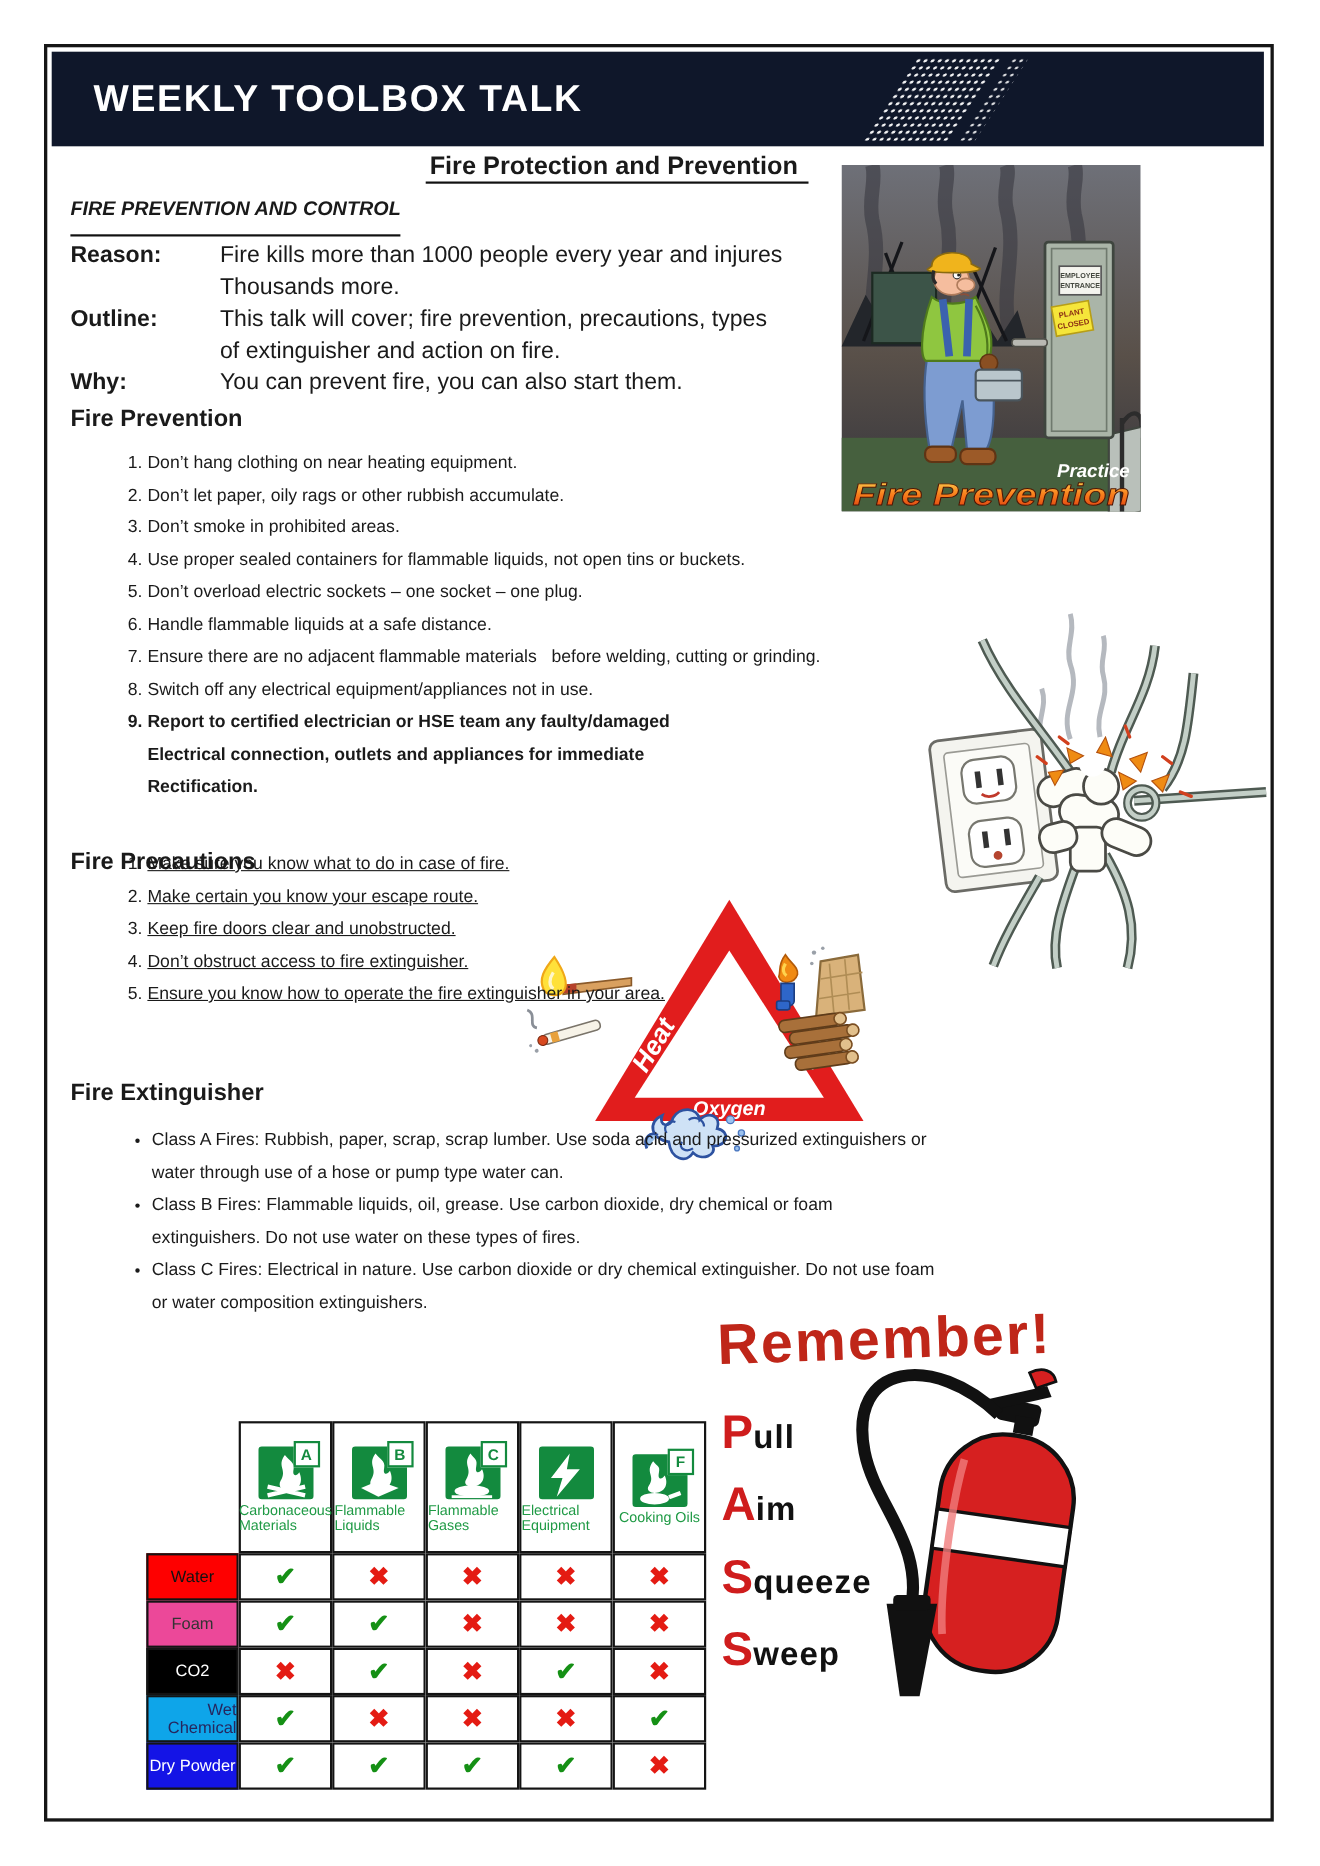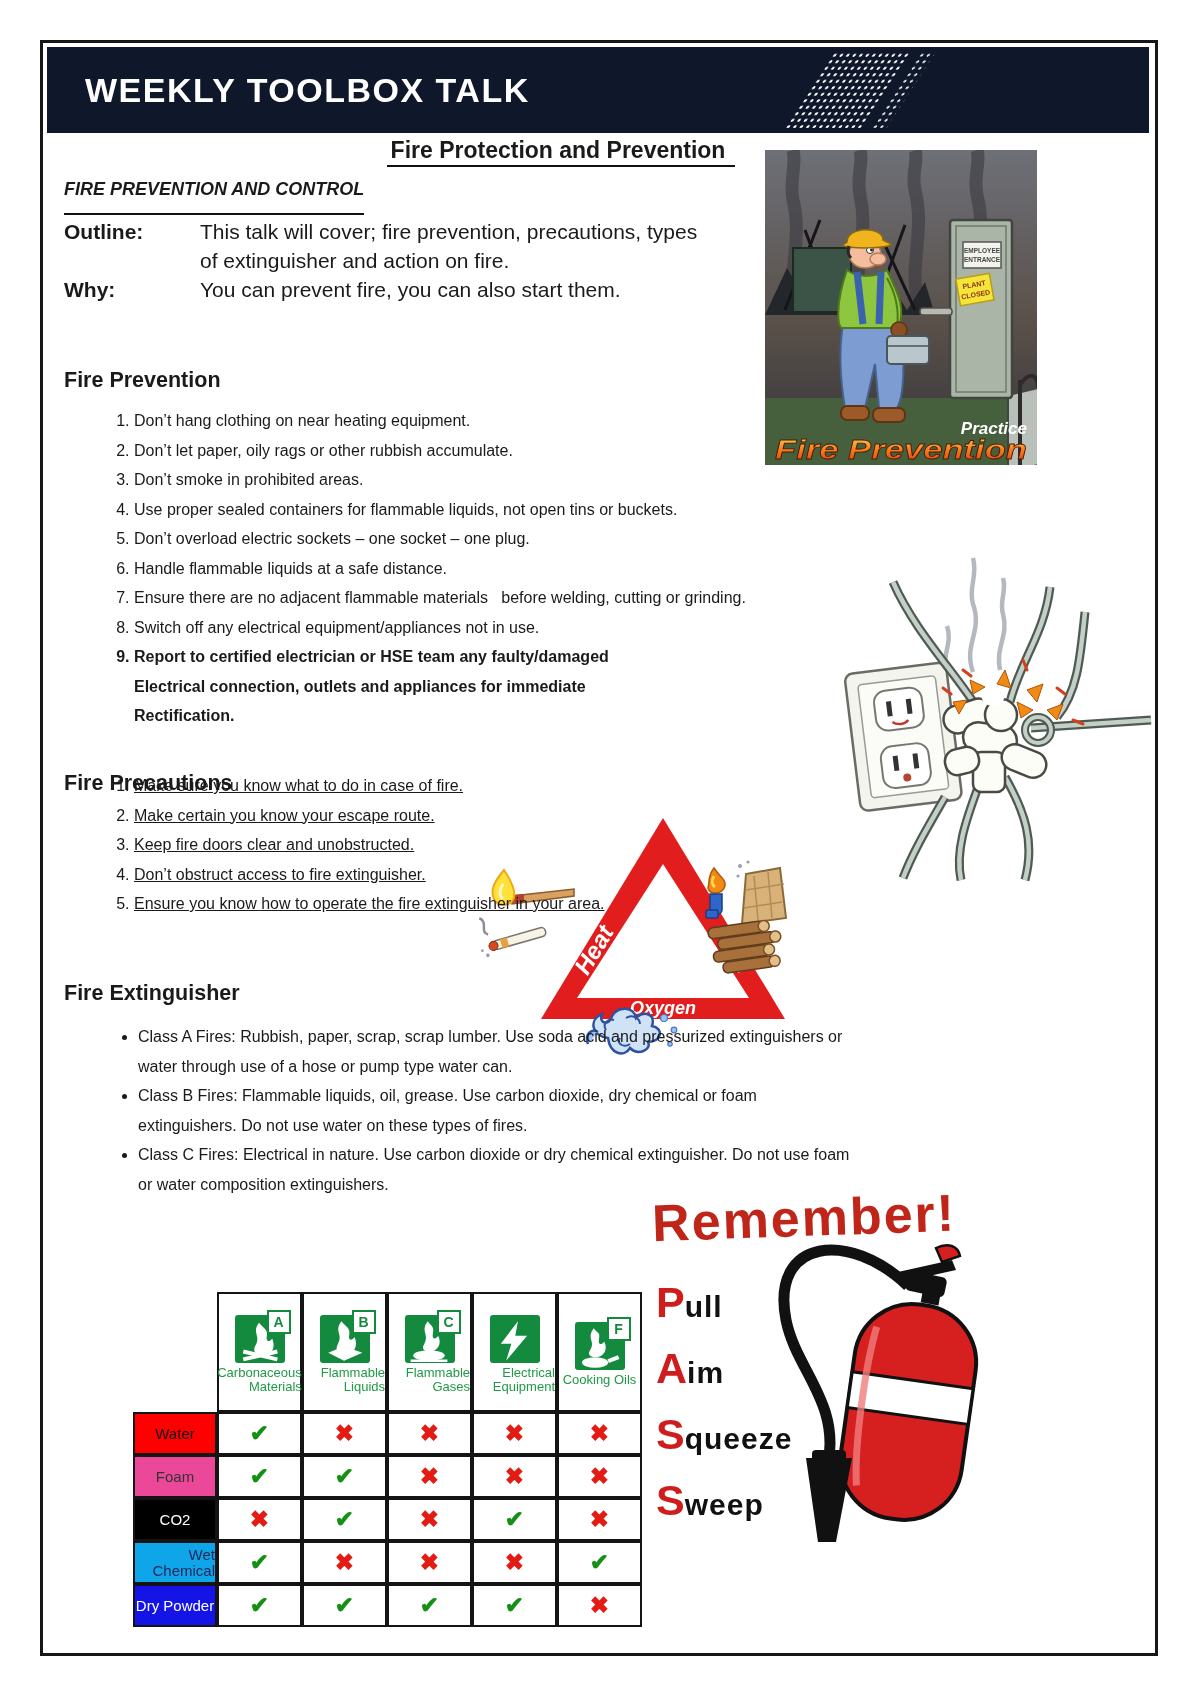--- a/index.html
+++ b/index.html
@@ -37,21 +37,21 @@
   .ext-table{position:absolute;left:133px;top:1292px;display:grid;
         grid-template-columns:84px repeat(5,85px);z-index:4;background:transparent;}
   .cell{border:2.5px solid #141414;background:#fff;display:flex;align-items:center;justify-content:center;}
   .corner{border:none;background:transparent;}
   .colhead{flex-direction:column;height:120px;padding-top:4px;box-sizing:border-box;gap:3px;}
   .body-cell{height:43px;box-sizing:border-box;}
   .icon-box{width:50px;height:48px;background:#138a3e;border-radius:3px;position:relative;flex:none;}
   .icon-box svg{position:absolute;left:2px;bottom:1px;}
   .letterbox{position:absolute;top:-5px;right:-6px;width:20px;height:20px;background:#fff;border:2px solid #138a3e;
         color:#138a3e;font-weight:bold;font-size:14px;display:flex;align-items:center;justify-content:center;}
-  .col-label{color:#1f9a45;font-size:13px;line-height:14px;text-align:right;}
+  .col-label{color:#1f9a45;font-size:13px;line-height:14px;text-align:left;}
   .rowlab{font-size:15px;line-height:16px;text-align:right;}
   .mark{font-size:23px;font-weight:bold;}
   
   .remember-title{position:absolute;left:652px;top:1188px;font-size:52px;font-weight:800;color:#bf2619;
         transform:rotate(-2deg);letter-spacing:2px;z-index:3;}
   .pass{position:absolute;left:656px;top:1278px;z-index:3;}
   .pass-step{height:66px;display:flex;align-items:baseline;}
   .pass-initial{font-size:43px;font-weight:800;color:#cf1d1d;}
   .pass-rest{font-size:30px;font-weight:700;color:#111;letter-spacing:1px;}
 </style>
@@ -64,20 +64,25 @@
   <div class="banner">
     <div class="banner-title">WEEKLY TOOLBOX TALK</div>
     <div class="halftone"></div>
     <div class="halftone2"></div>
   </div>
 
   <div class="doc-title"><span>Fire Protection and Prevention</span></div>
   <div class="section-heading">FIRE PREVENTION AND CONTROL</div>
 
   <div class="intro">
+    <div class="intro-row">
+      <div class="intro-label">Reason:</div>
+      <div class="intro-text">Fire kills more than 1000 people every year and injures
+Thousands more.</div>
+    </div>
     <div class="intro-row">
       <div class="intro-label">Outline:</div>
       <div class="intro-text">This talk will cover; fire prevention, precautions, types
 of extinguisher and action on fire.</div>
     </div>
     <div class="intro-row">
       <div class="intro-label">Why:</div>
       <div class="intro-text">You can prevent fire, you can also start them.</div>
     </div>
   </div>

